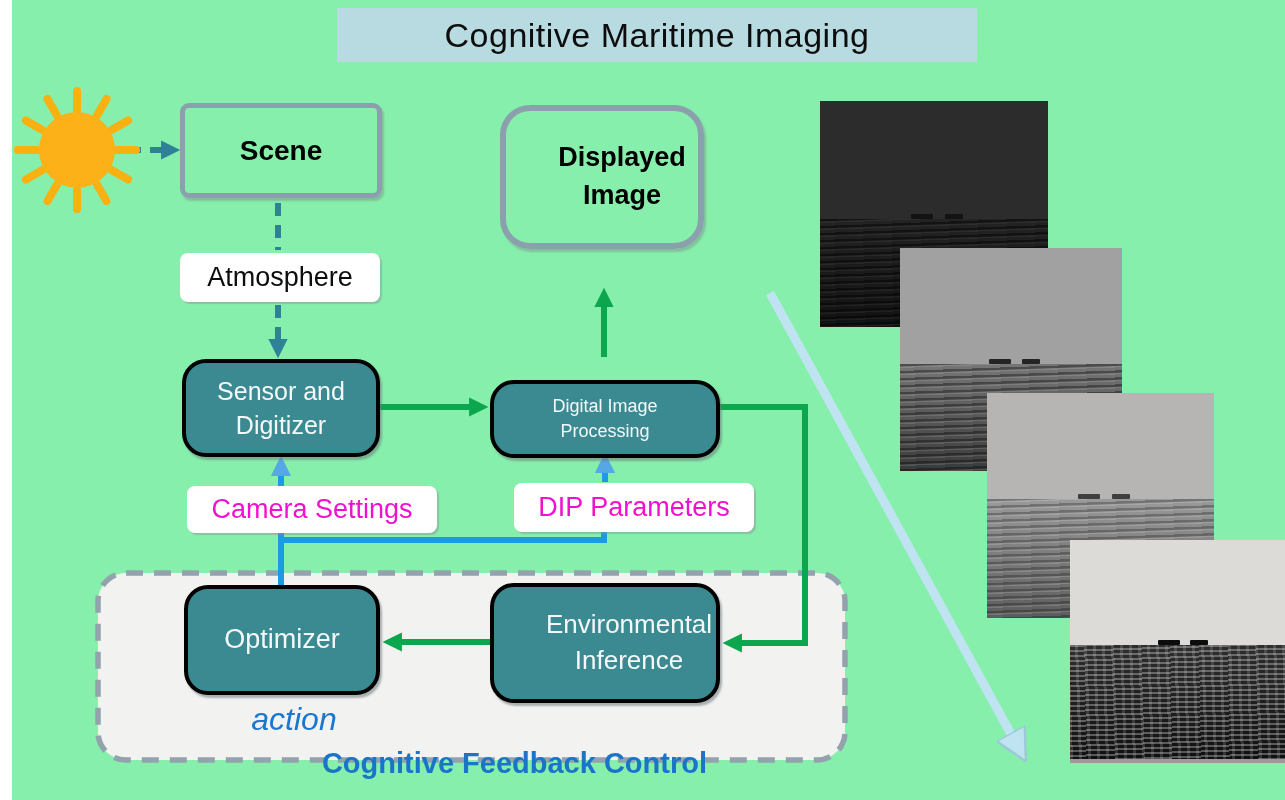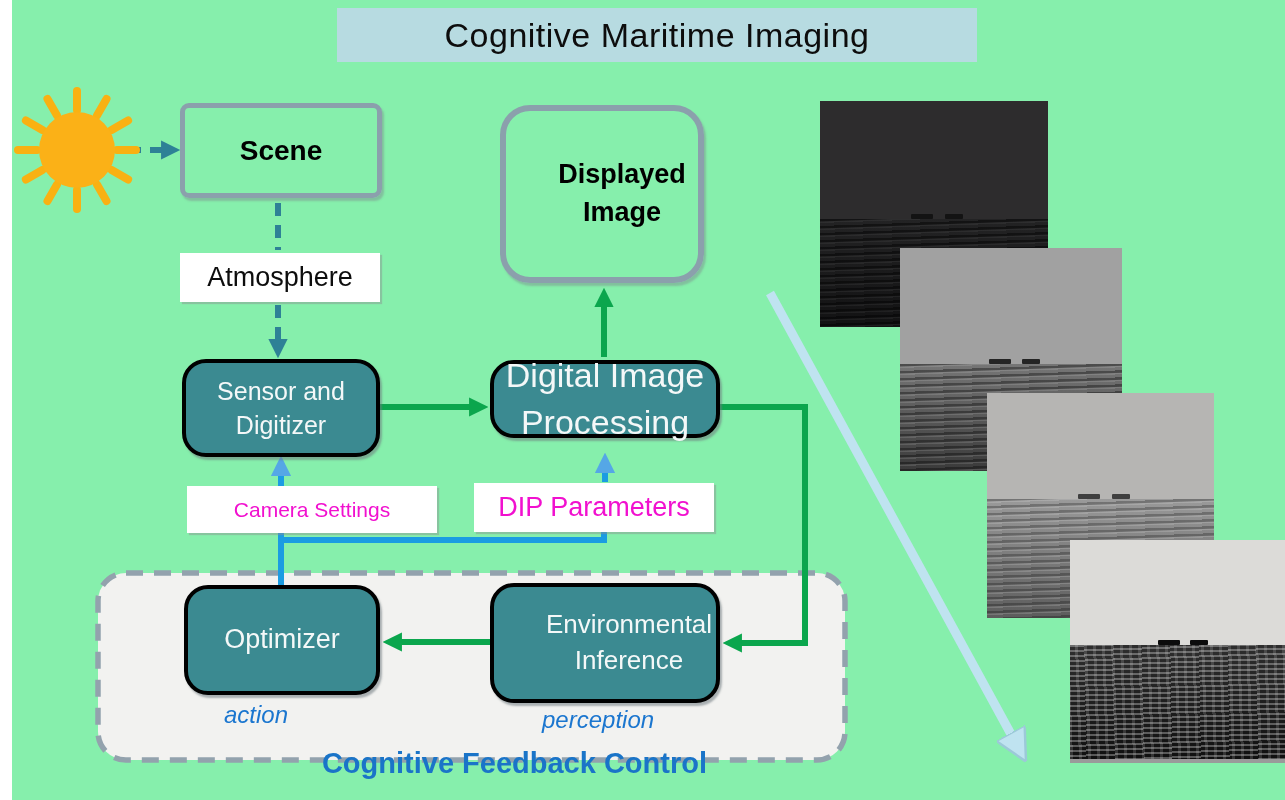--- a/index.html
+++ b/index.html
@@ -1,48 +1,48 @@
 <!DOCTYPE html>
 <html><head>
 <meta charset="utf-8">
 <style>
   html,body{margin:0;padding:0;}
   body{width:1285px;height:800px;overflow:hidden;font-family:"Liberation Sans",sans-serif;}
   #canvas{position:relative;width:1285px;height:800px;background:#86efac;margin-left:12px;}
 
   
   #arrow-layer{position:absolute;left:0;top:0;width:1285px;height:800px;z-index:3;}
-  .content{z-index:4;}
+  .content{z-index:4;border-radius:8px;}
   .sea{z-index:2;}
 
   
   #banner{position:absolute;left:325px;top:8px;width:640px;height:54px;background:#b7dbe1;
           display:flex;align-items:center;justify-content:center;position:absolute;z-index:4;
           font-size:34px;color:#0d0d0d;letter-spacing:.5px;}
 
   
   .node{position:absolute;display:flex;align-items:center;justify-content:center;text-align:center;box-sizing:border-box;}
   .outline-node{border:5px solid #8ba0ac;border-radius:9px;background:transparent;
                 color:#000;font-weight:700;box-shadow:2px 3px 2px rgba(125,135,140,.45);}
   .teal-node{background:#3b8a91;border:4px solid #000000;border-radius:24px;color:#f4f8f8;
              box-shadow:2px 3px 2px rgba(110,120,125,.55);line-height:1.38;white-space:pre-line;}
   .white-label{background:#ffffff;color:#0d0d0d;box-shadow:2px 2px 1px rgba(140,145,145,.45);}
 
   #scene-box{left:168px;top:103px;width:202px;height:95px;font-size:28px;}
-  #displayed-box{left:488px;top:105px;width:204px;height:178px;font-size:27px;border-width:6px;border-radius:30px;line-height:1.4;white-space:pre-line;padding-left:40px;}
+  #displayed-box{left:488px;top:105px;width:204px;height:144px;font-size:27px;border-width:6px;border-radius:30px;line-height:1.4;white-space:pre-line;padding-left:40px;}
   #atmosphere-box{left:168px;top:253px;width:200px;height:49px;font-size:27px;}
   #sensor-box{left:170px;top:359px;width:198px;height:98px;font-size:25px;}
-  #dip-box{left:478px;top:360px;width:230px;height:78px;font-size:34px;}
-  #camera-box{left:175px;top:486px;width:250px;height:47px;font-size:21px;color:#f110cf;align-items:center;}
-  #dipparam-box{left:462px;top:483px;width:240px;height:49px;font-size:27px;color:#f110cf;}
+  #dip-box{left:478px;top:380px;width:230px;height:78px;font-size:18px;}
+  #camera-box{left:175px;top:486px;width:250px;height:47px;font-size:27px;color:#f110cf;align-items:center;}
+  #dipparam-box{left:502px;top:483px;width:240px;height:49px;font-size:27px;color:#f110cf;}
   #optimizer-box{left:172px;top:585px;width:196px;height:110px;font-size:27px;}
   #envinf-box{left:478px;top:583px;width:230px;height:120px;font-size:26px;padding-left:48px;}
 
   
-  .blue-italic{position:absolute;z-index:4;color:#1b76cf;font-style:italic;font-size:24px;}
+  .blue-italic{position:absolute;z-index:4;color:#1b76cf;font-style:italic;font-size:32px;text-align:center;}
   #action-label{left:212px;top:701px;width:140px;}
   #perception-label{left:530px;top:706px;width:180px;}
   #feedback-title{position:absolute;z-index:4;left:235px;top:747px;width:460px;text-align:right;
                   color:#1a74c8;font-size:29px;font-weight:700;}
 
   
   #sun{position:absolute;left:0px;top:85px;width:130px;height:130px;z-index:4;}
 
   
   .sea{position:absolute;overflow:hidden;}
@@ -181,21 +181,20 @@
   <div class="node teal-node content" id="optimizer-box">
     <span>Optimizer</span>
   </div>
 
   <div class="node teal-node content" id="envinf-box">
     <span>Environmental
 Inference</span>
   </div>
 
   <div class="blue-italic" id="action-label">action</div>
-  <div class="blue-italic" id="perception-label">perception</div>
   <div id="feedback-title">Cognitive Feedback Control</div>
 
   <div class="sea" id="sea1">
     <div class="sky"></div>
     <div class="water"></div>
     <div class="ship s1"></div>
     <div class="ship s2"></div>
   </div>
   <div class="sea" id="sea2">
     <div class="sky"></div>

